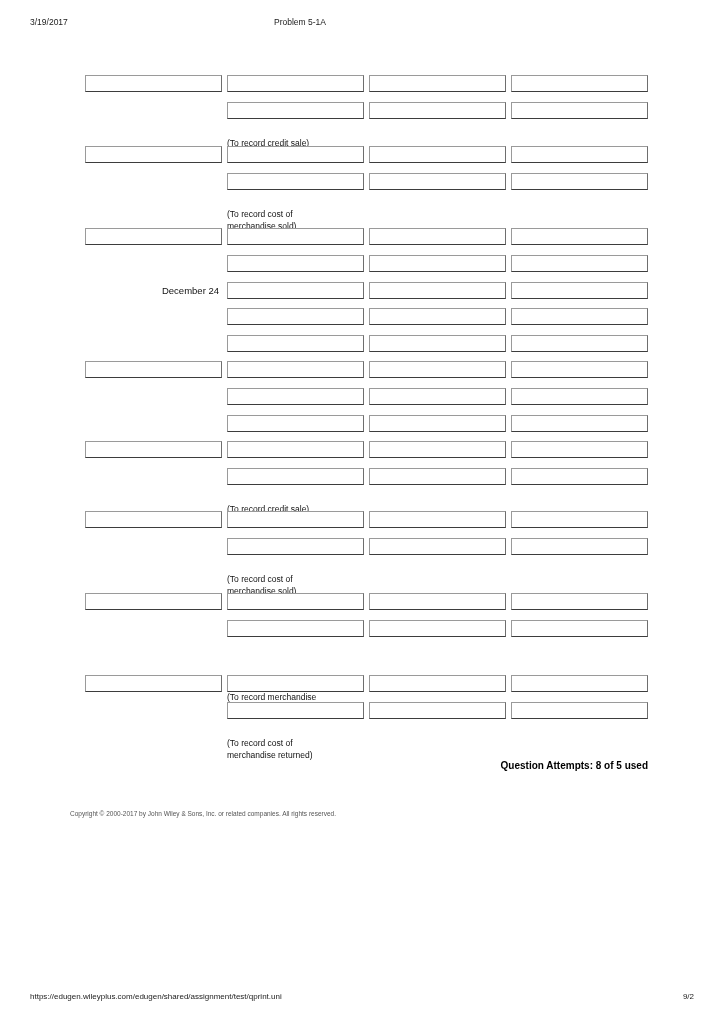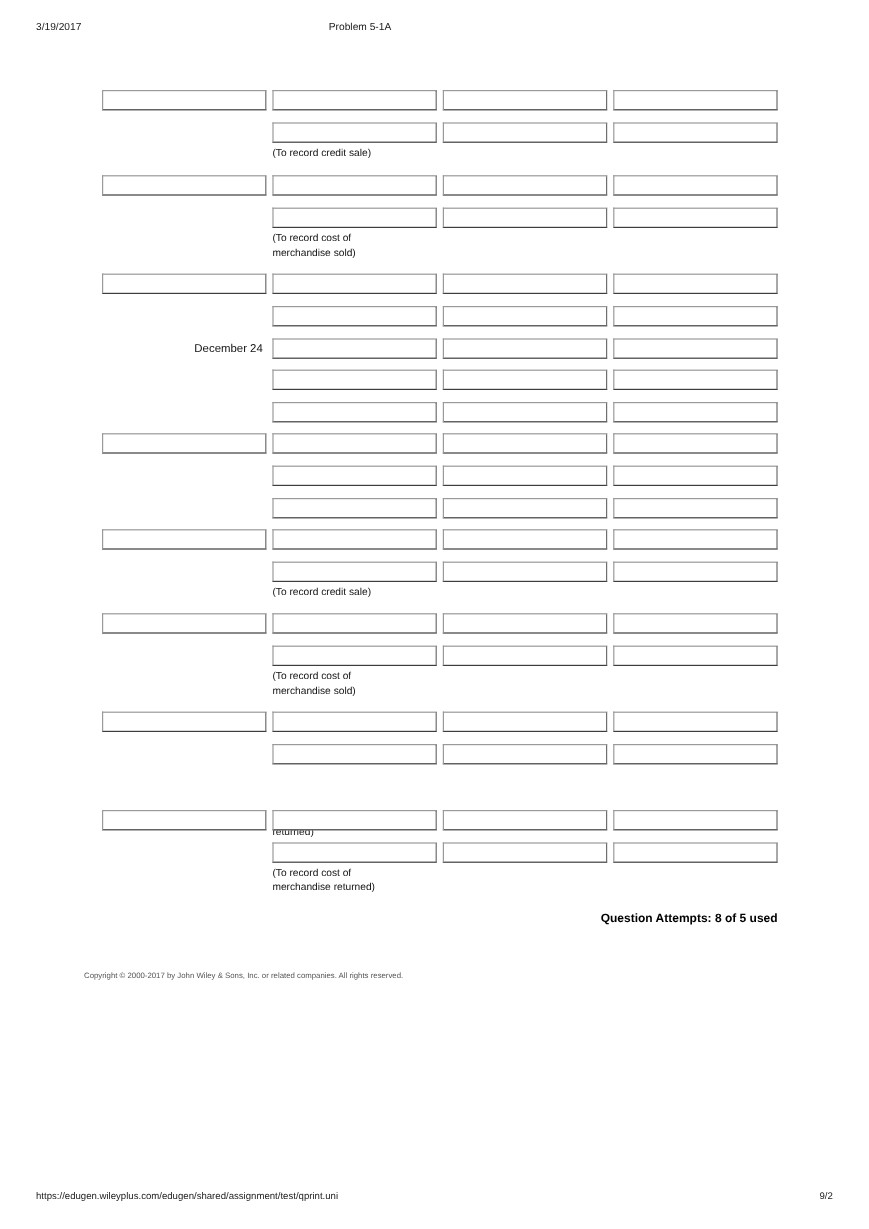--- a/index.html
+++ b/index.html
@@ -89,20 +89,21 @@
     white-space: nowrap;
   }
 
   .note {
     position: absolute;
     left: 227px;
     width: 210px;
     font-size: 8.5px;
     line-height: 11.5px;
     color: #111111;
+    margin-top: 16px;
   }
 
   
   .attempts {
     position: absolute;
     left: 0;
     top: 760px;
     width: 648px;
     text-align: right;
     font-size: 10px;

